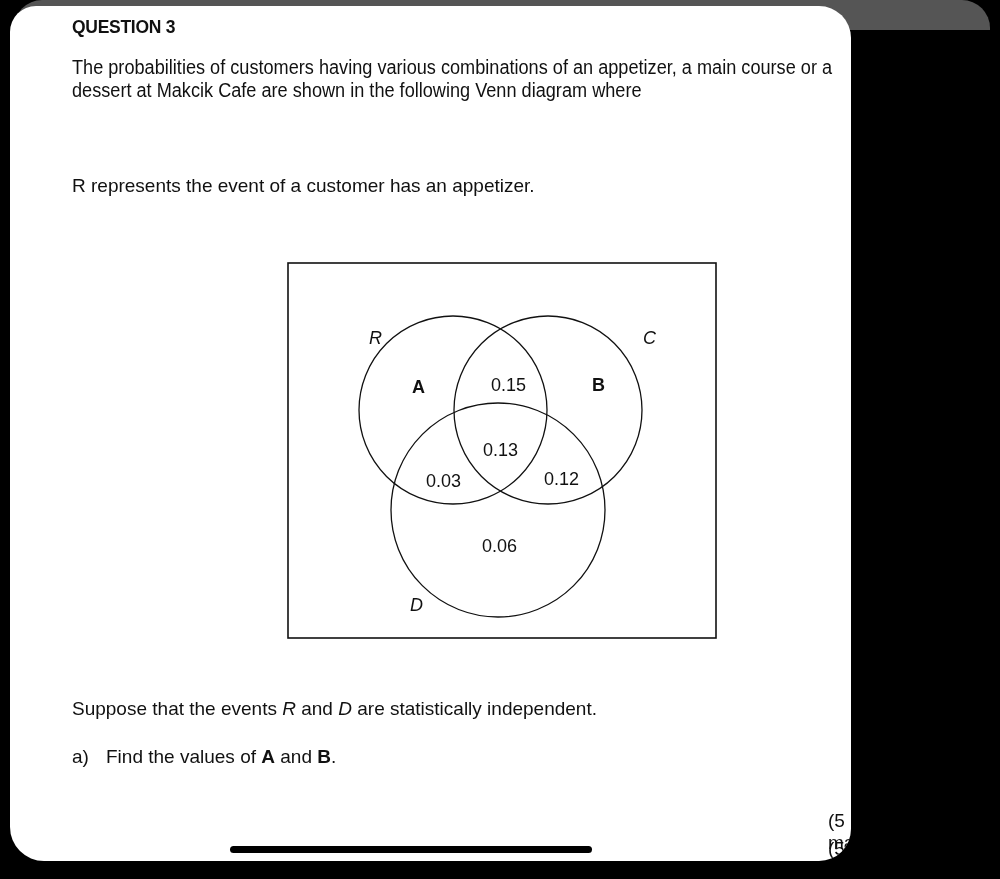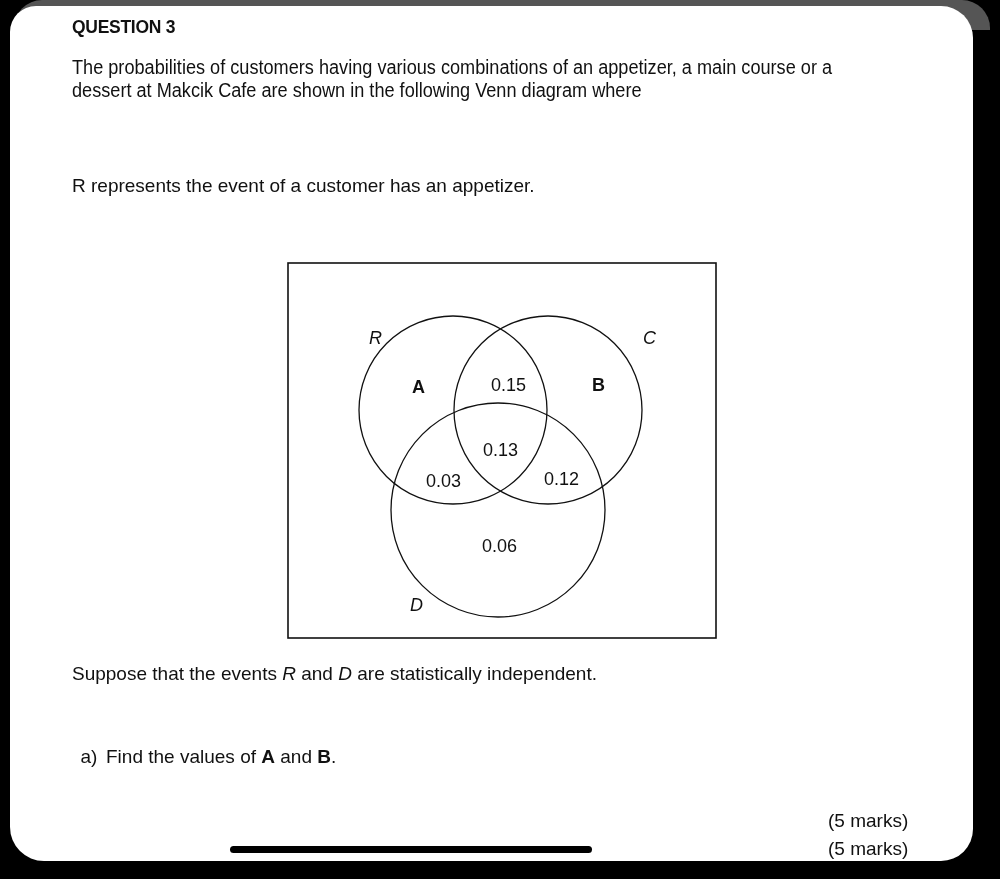--- a/index.html
+++ b/index.html
@@ -5,39 +5,39 @@
   html, body { margin: 0; padding: 0; }
   body {
     width: 1000px; height: 879px; background: #000; position: relative; overflow: hidden;
     font-family: "Liberation Sans", sans-serif; color: #111;
   }
   .topband {
     position: absolute; left: 14px; right: 10px; top: 0; height: 30px;
     background: #555; border-radius: 28px 28px 0 0;
   }
   .page {
-    position: absolute; left: 10px; top: 6px; width: 963px; height: 855px;
+    position: absolute; left: 10px; top: 6px; width: 841px; height: 855px;
     background: #fff; border-radius: 26px 32px 32px 34px; overflow: hidden;
   }
   .qtitle {
     position: absolute; left: 62px; top: 10px; font-size: 19px; font-weight: bold;
     letter-spacing: -0.3px; transform: scaleX(0.92); transform-origin: left;
   }
   .intro {
     position: absolute; left: 62px; top: 50px; width: 880px; font-size: 19.5px; line-height: 23px;
     transform: scaleX(0.93); transform-origin: left;
   }
   .defs { position: absolute; left: 62px; top: 124px; font-size: 19px; line-height: 24px; margin-top: 44px; }
   .defs div { white-space: nowrap; }
   .venn { position: absolute; left: 276px; top: 255px; }
   .venn text { font-family: "Liberation Sans", sans-serif; font-size: 18px; fill: #111; }
   .venn .it { font-style: italic; }
   .venn .bd { font-weight: bold; }
-  .suppose { position: absolute; left: 62px; top: 657px; font-size: 19px; }
-  .parta { position: absolute; left: 62px; top: 740px; font-size: 19px; text-align: center; }
+  .suppose { position: absolute; left: 62px; top: 692px; font-size: 19px; }
+  .parta { position: absolute; left: 62px; top: 740px; font-size: 19px; }
   .partb { position: absolute; left: 62px; top: 810px; font-size: 19px; }
   .marks5 { position: absolute; left: 818px; top: 760px; font-size: 19px; margin-top: 44px; }
   .marks3 { position: absolute; left: 818px; top: 832px; font-size: 19px; }
   .label { display: inline-block; width: 34px; }
   i { font-style: italic; }
   b { font-weight: bold; }
   .homebar {
     position: absolute; left: 230px; top: 846px; width: 362px; height: 7px;
     background: #000; border-radius: 4px;
   }

